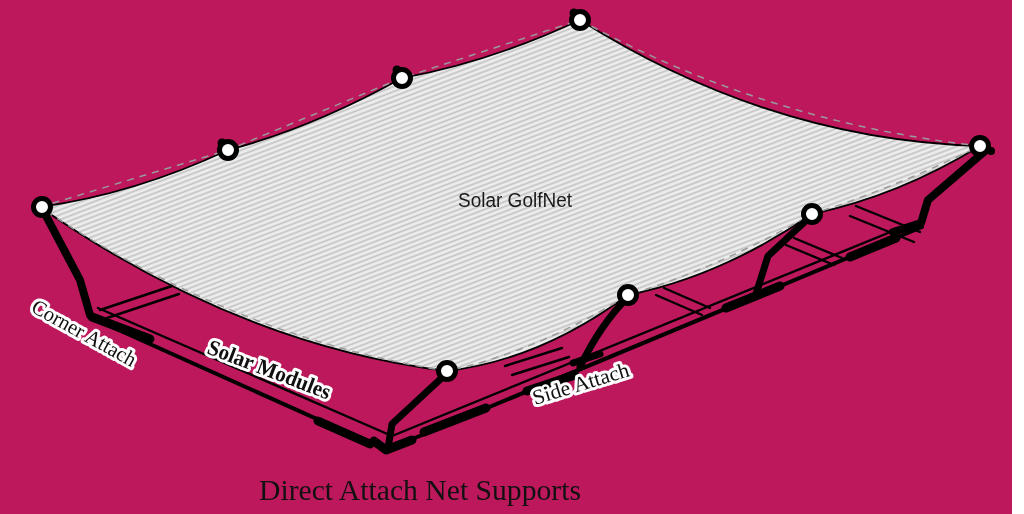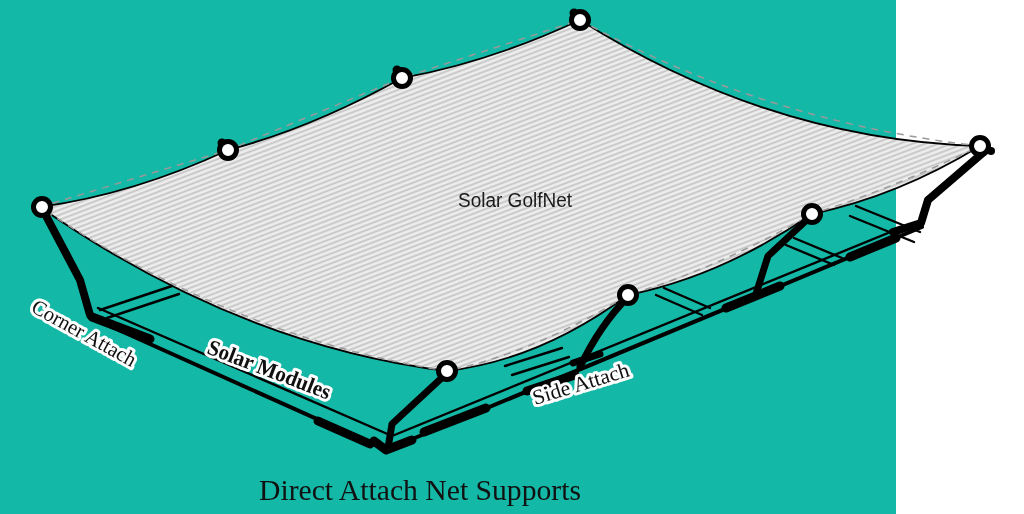--- a/index.html
+++ b/index.html
@@ -6,23 +6,23 @@
     margin: 0;
     padding: 0;
     background: #ffffff;
     width: 1024px;
     height: 514px;
     overflow: hidden;
     font-family: "Liberation Serif", serif;
   }
   .stage {
     position: relative;
-    width: 896px;
+    width: 1012px;
     height: 514px;
-    background: #14b8a6;
+    background: #be185d;
   }
   svg { display: block; }
 
   .net-outline   { fill: url(#netHatch); stroke: #000; stroke-width: 1.8; stroke-linejoin: round; }
   .cable         { fill: none; stroke-width: 1.5; stroke-dasharray: 7 6; }
   .rail-outer    { fill: none; stroke: #000; stroke-width: 4;   stroke-linecap: round; }
   .rail-inner    { fill: none; stroke: #000; stroke-width: 2.4; stroke-linecap: round; }
   .rail-thin     { fill: none; stroke: #000; stroke-width: 2.4; stroke-linecap: round; }
   .post          { fill: none; stroke: #000; stroke-width: 8;   stroke-linecap: round; stroke-linejoin: round; }
   .strut         { fill: none; stroke: #000; stroke-width: 7;   stroke-linecap: round; stroke-linejoin: round; }

